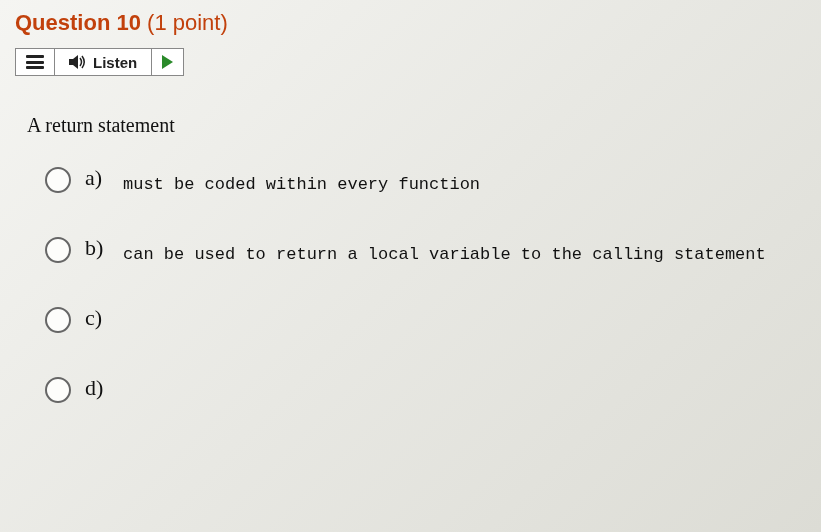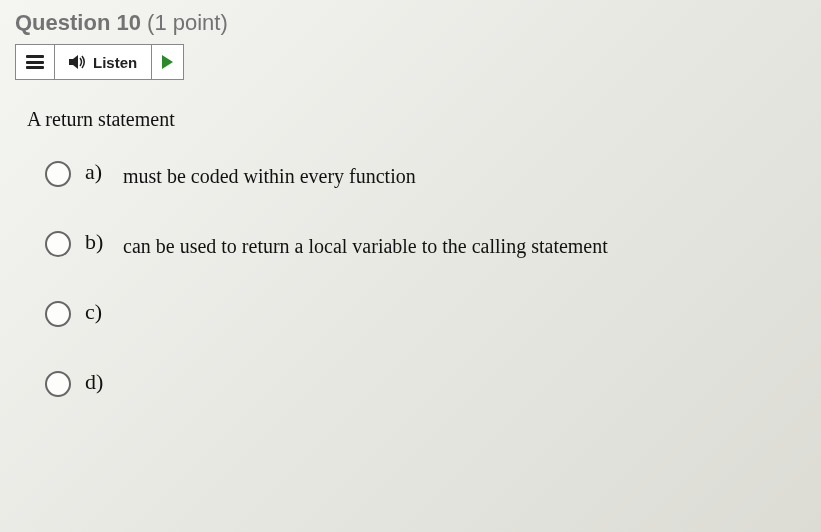--- a/index.html
+++ b/index.html
@@ -11,42 +11,42 @@
       font-family: Georgia, 'Times New Roman', serif;
       background: linear-gradient(135deg, #f5f5f2 0%, #e8e8e3 50%, #dcdcd5 100%);
       width: 821px;
       height: 532px;
       padding: 10px 15px;
       color: #1a1a1a;
     }
     .question-header {
       font-family: Arial, Helvetica, sans-serif;
       font-size: 22px;
-      color: #737373;
+      color: #c2410c;
       margin-bottom: 8px;
     }
     .question-header .number {
       font-weight: bold;
     }
     .question-header .points {
       font-weight: normal;
     }
     .toolbar {
       display: inline-flex;
       border: 1px solid #888;
       background: #fff;
       margin-bottom: 18px;
     }
     .toolbar-cell {
       display: flex;
       align-items: center;
       justify-content: center;
       border-right: 1px solid #888;
       padding: 6px 10px;
-      height: 34px;
+      height: 26px;
     }
     .toolbar-cell:last-child {
       border-right: none;
     }
     .hamburger {
       width: 18px;
       height: 14px;
       display: flex;
       flex-direction: column;
       justify-content: space-between;
@@ -70,21 +70,21 @@
       height: 0;
       border-left: 11px solid #2a8a2a;
       border-top: 7px solid transparent;
       border-bottom: 7px solid transparent;
     }
     .speaker-icon svg {
       display: block;
     }
     .question-stem {
       font-size: 20px;
-      margin: 10px 0 28px 12px;
+      margin: 20px 0 28px 12px;
       color: #111;
     }
     .options {
       padding-left: 30px;
     }
     .option {
       display: flex;
       align-items: baseline;
       margin-bottom: 42px;
       gap: 14px;
@@ -99,24 +99,25 @@
       align-self: flex-start;
       margin-top: 2px;
     }
     .option-label {
       font-size: 22px;
       font-weight: normal;
       color: #111;
       min-width: 24px;
     }
     .option-text {
-      font-size: 20px;
+      font-size: 17px;
       color: #111;
       position: relative;
       top: 4px;
+      font-family: Liberation Mono, monospace;
     }
   </style>
 </head>
 <body>
 
 
 
 <div class="question-header">
   <span class="number">Question</span>
   <span class="number">10</span>

